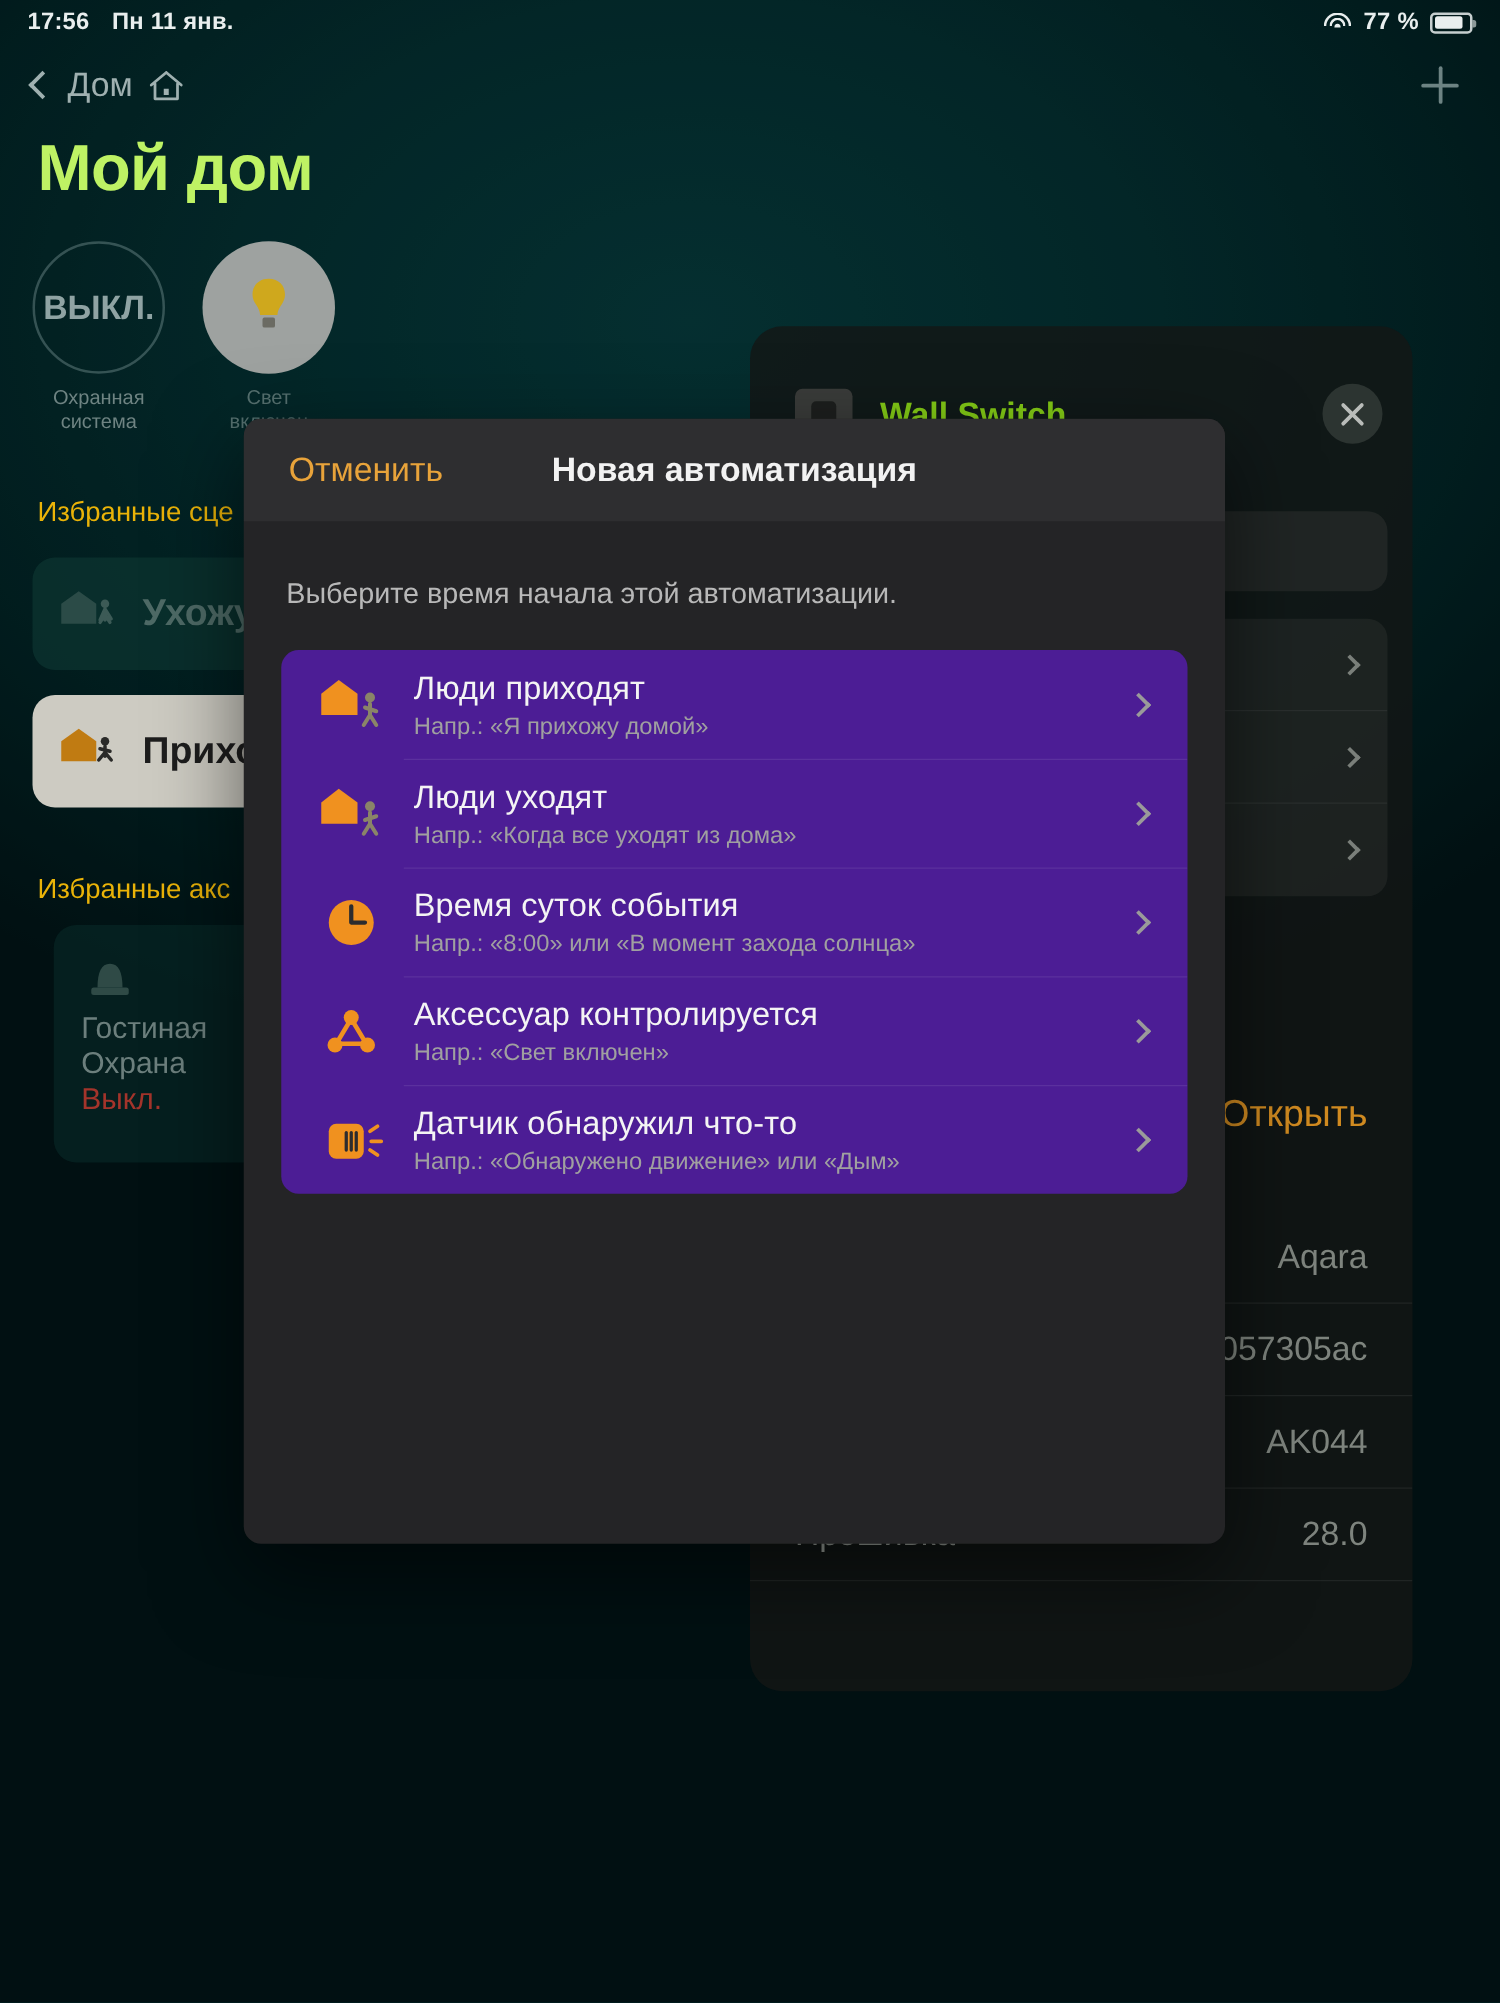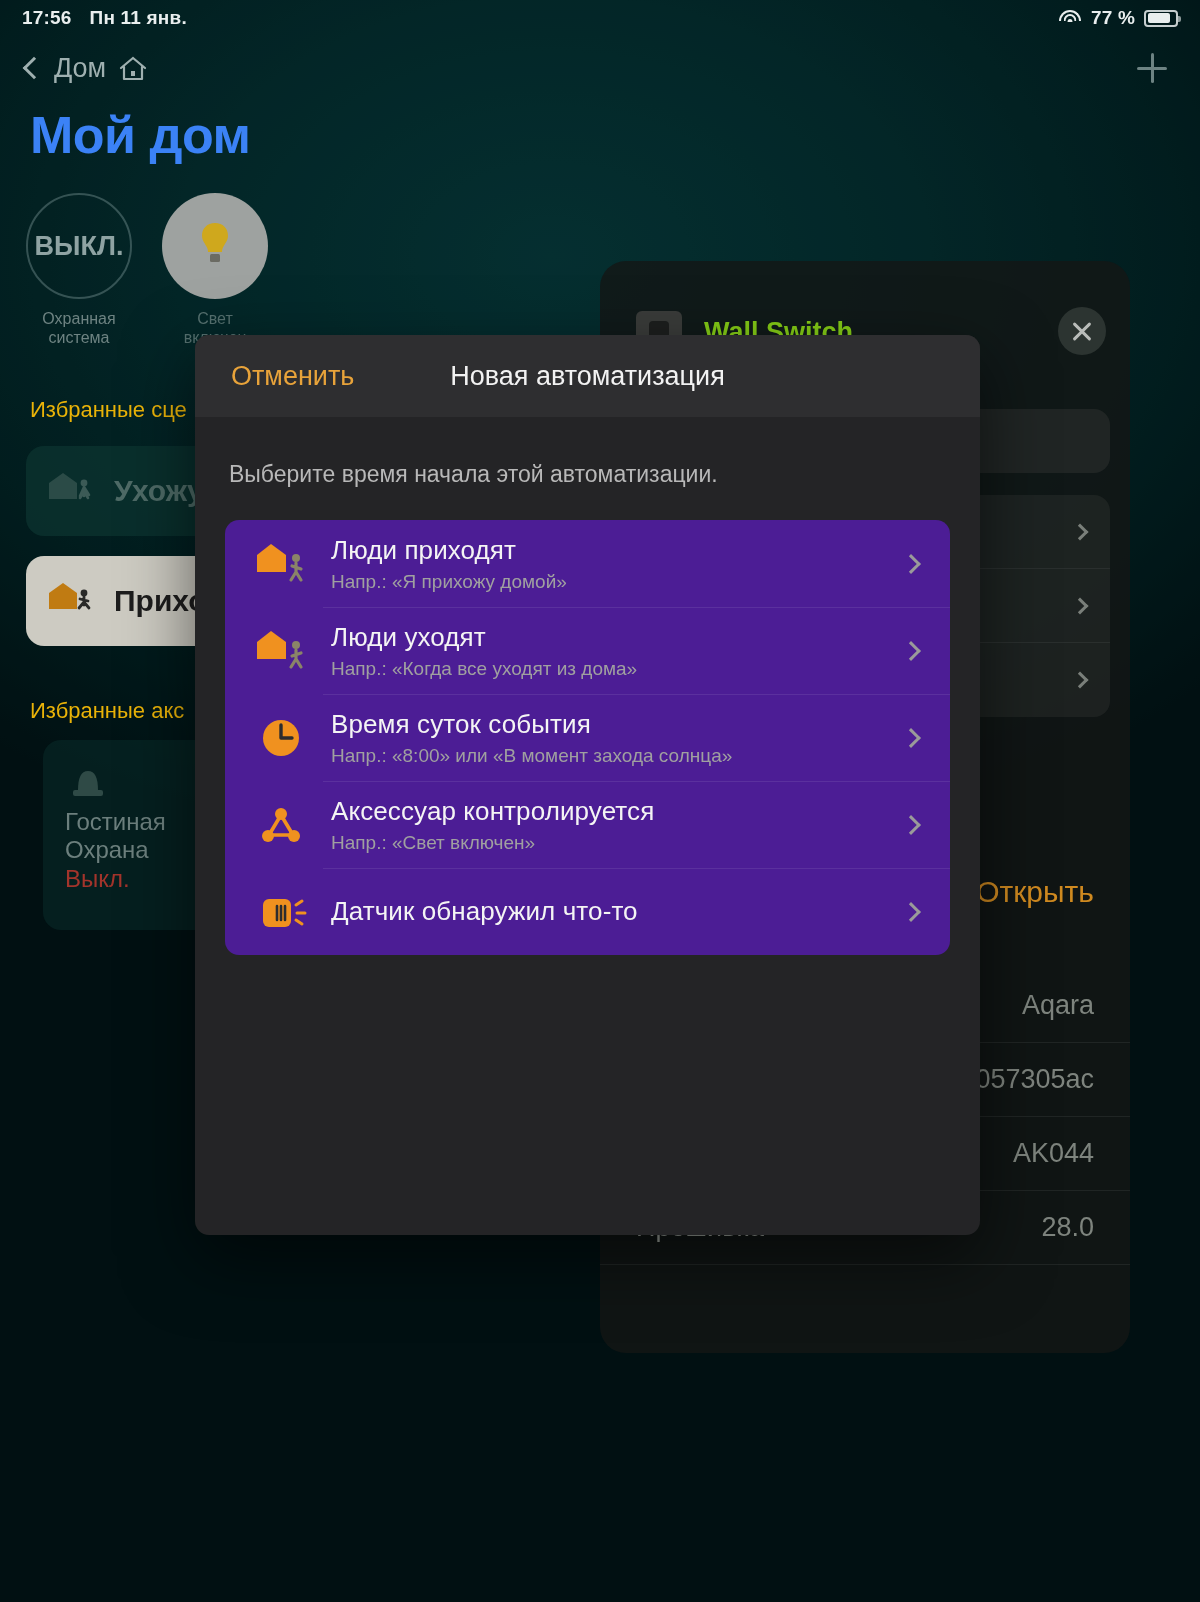--- a/index.html
+++ b/index.html
@@ -47,21 +47,21 @@
   .chev-l{ width:16px; height:16px; border-left:3px solid #9fb0b0; border-bottom:3px solid #9fb0b0;
            transform:rotate(45deg); display:inline-block; }
   .house-ico{ width:30px; height:27px; position:relative; }
   .house-ico svg{ display:block; }
   .plus{ position:relative; width:44px; height:44px; }
   .plus:before,.plus:after{ content:""; position:absolute; background:#6d8383; border-radius:2px; }
   .plus:before{ left:7px; right:7px; top:21px; height:3px; }
   .plus:after{ top:7px; bottom:7px; left:21px; width:3px; }
 
   .page-title{ position:absolute; top:105px; left:30px; font-size:52px; font-weight:bold;
-               color:#3b82f6; letter-spacing:-.5px; z-index:5; }
+               color:#bef264; letter-spacing:-.5px; z-index:5; }
 
   
   .circles{ position:absolute; top:193px; left:26px; display:flex; gap:30px; z-index:5; }
   .circ-wrap{ width:106px; text-align:center; }
   .circ{ width:106px; height:106px; border-radius:50%; display:flex; align-items:center; justify-content:center; }
   .circ.outline{ border:2px solid rgba(150,175,175,.35); color:#8fa3a3; font-size:27px; font-weight:bold; }
   .circ.filled{ background:#9ea2a0; }
   .bulb{ width:40px; height:54px; position:relative; }
   .circ-lbl{ margin-top:10px; font-size:16px; line-height:1.2; color:#6e8382; }
   .circ-lbl.dim{ color:#55706f; }
@@ -121,21 +121,21 @@
   .modal{
     position:absolute; top:335px; left:195px; width:785px; height:900px;
     background:#242426; border-radius:14px; z-index:20; overflow:hidden;
     box-shadow:0 24px 70px rgba(0,0,0,.55);
   }
   .modal-head{
     height:82px; background:#2e2e30; display:flex; align-items:center;
     padding:0 36px; position:relative;
   }
   .m-cancel{ font-size:27px; color:#e8a33a; }
-  .m-title{ font-size:27px; font-weight:normal; color:#f2f2f2; position:absolute;
+  .m-title{ font-size:27px; font-weight:bold; color:#f2f2f2; position:absolute;
             left:0; right:0; text-align:center; pointer-events:none; }
   .m-sub{ font-size:23px; color:#b8b8b8; padding:44px 0 0 34px; }
 
   .m-list{ margin:32px 30px 0; background:#4c1d95; border-radius:14px; overflow:hidden; }
   .m-item{ display:flex; align-items:center; padding:0 26px 0 30px; height:87px; position:relative; }
   .m-item + .m-item:before{ content:""; position:absolute; left:98px; right:0; top:0; height:1px;
                             background:rgba(255,255,255,.085); }
   .m-ico{ width:56px; height:56px; flex:0 0 auto; margin-right:20px; position:relative; }
   .m-txt{ flex:1; }
   .m-t{ font-size:26px; color:#f4f4f4; font-weight:500; letter-spacing:.1px; }
@@ -365,18 +365,19 @@
     <div class="m-item">
       <span class="m-ico">
         <svg width="56" height="56" viewBox="0 0 56 56">
             <rect x="8" y="15" width="28" height="28" rx="6" fill="#f0911f"></rect>
             <path d="M22 22 v14 M26 22 v14 M30 22 v14" stroke="#2c2c2e" stroke-width="2.6" stroke-linecap="round"></path>
             <path d="M41 21 l6-4 M42 29 h8 M41 36 l6 4" stroke="#f0911f" stroke-width="3" stroke-linecap="round"></path>
           </svg>
       </span>
       <div class="m-txt">
         <div class="m-t">Датчик обнаружил что-то</div>
+        <div class="m-d">Напр.: «Обнаружено движение» или «Дым»</div>
       </div>
       <span class="m-chev"></span>
     </div>
 
   </div>
 </div>
 
 </body></html>

